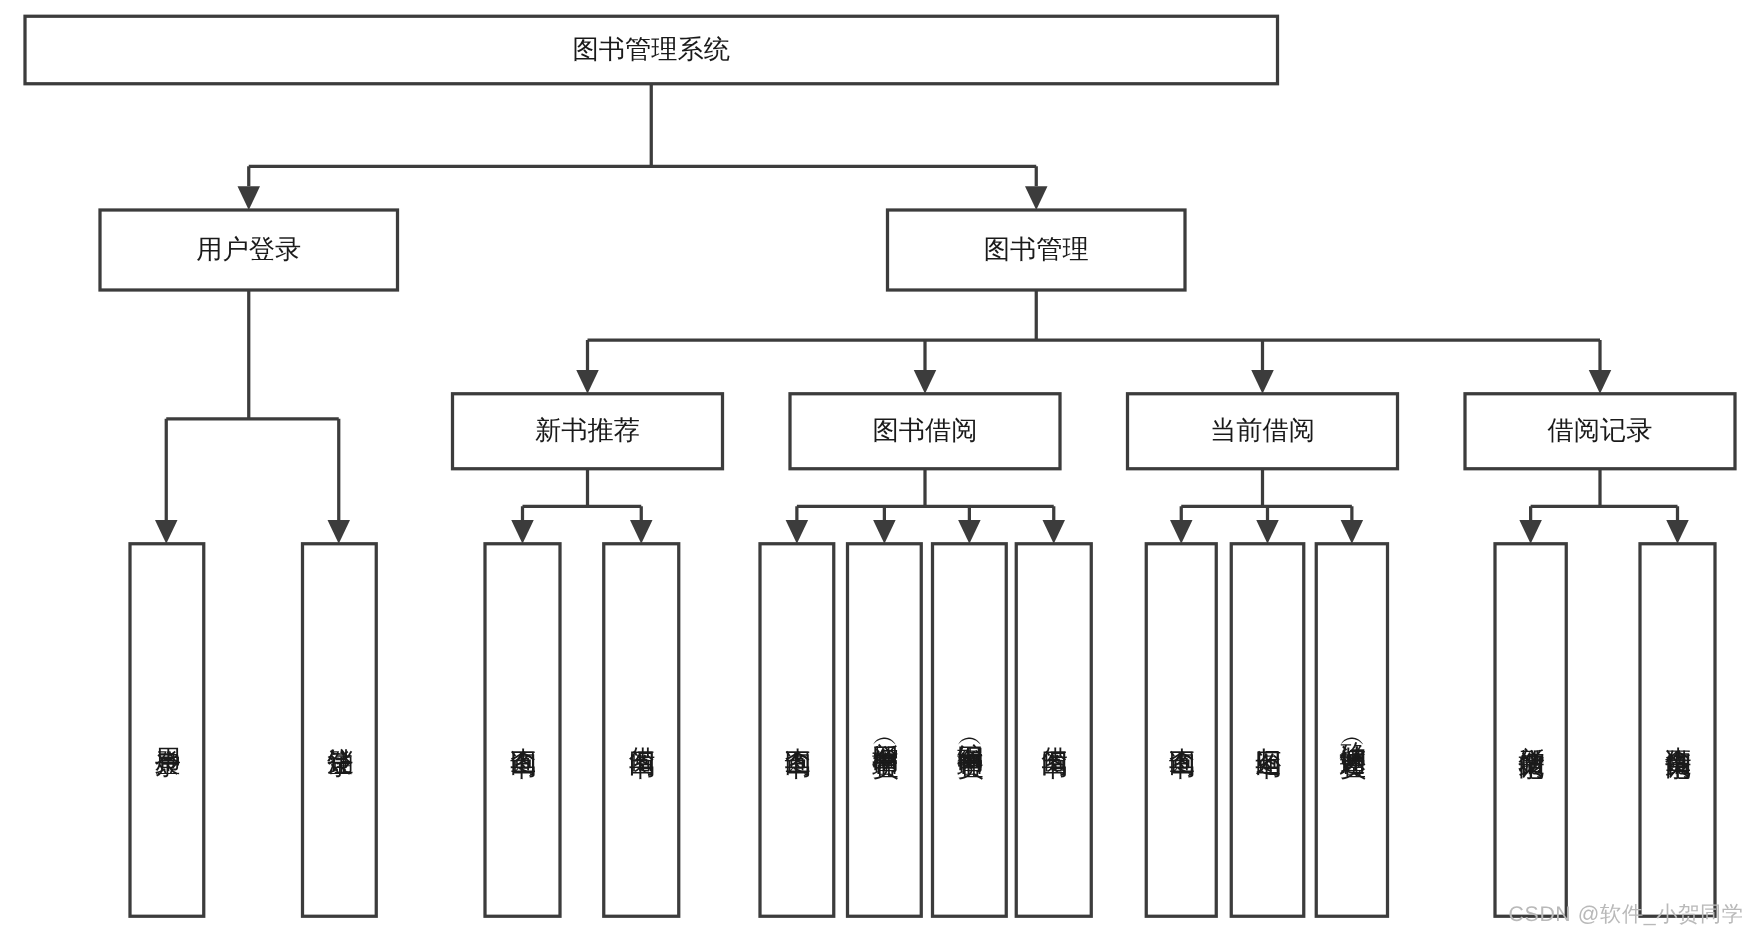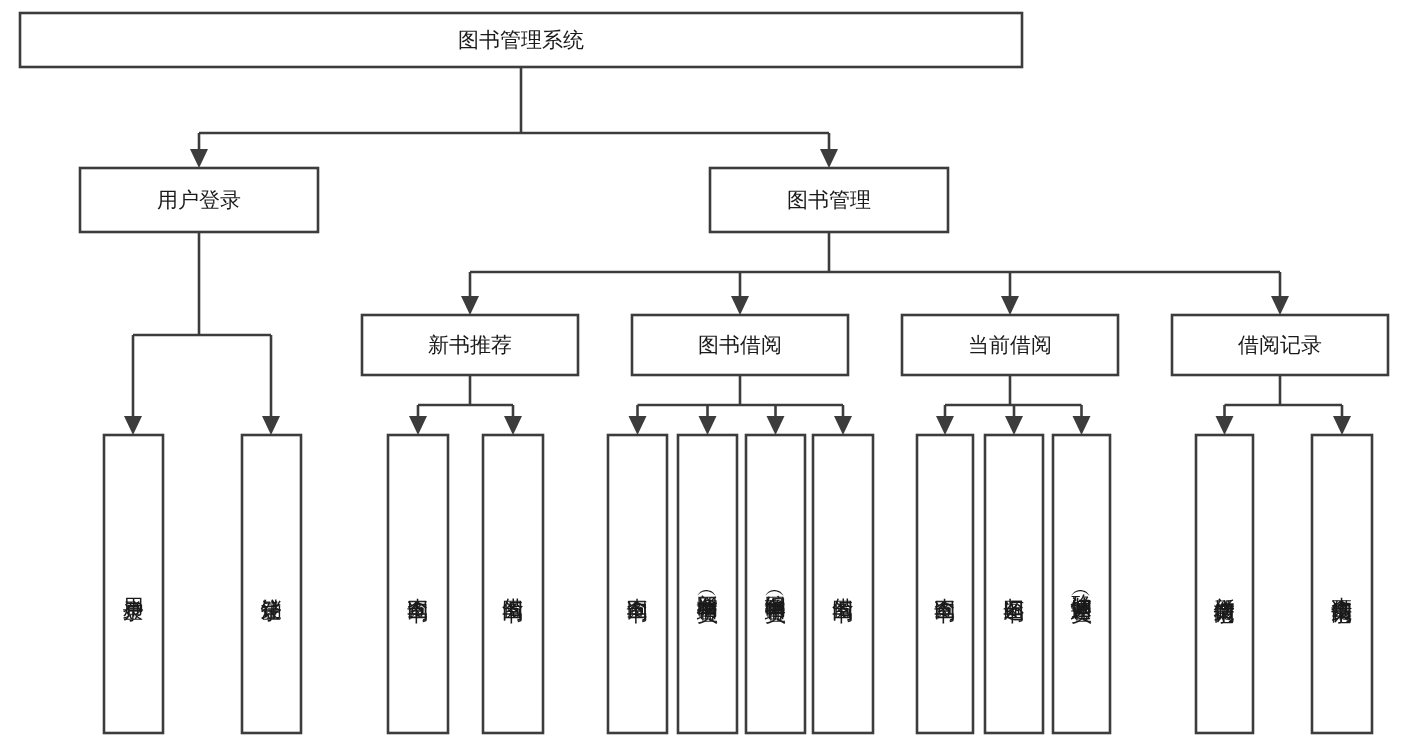--- a/index.html
+++ b/index.html
@@ -174,13 +174,14 @@
       <div class="node-label-v" style="left: 678px; top: 435px; width: 59px; height: 298px; display: flex; align-items: center; justify-content: center;">新增图书（管理员）</div>
       <div class="node-label-v" style="left: 746px; top: 435px; width: 59px; height: 298px; display: flex; align-items: center; justify-content: center;">编辑图书（管理员）</div>
       <div class="node-label-v" style="left: 813px; top: 435px; width: 60px; height: 298px; display: flex; align-items: center; justify-content: center;">借阅图书</div>
       <div class="node-label-v" style="left: 917px; top: 435px; width: 56px; height: 298px; display: flex; align-items: center; justify-content: center;">查询图书</div>
       <div class="node-label-v" style="left: 985px; top: 435px; width: 58px; height: 298px; display: flex; align-items: center; justify-content: center;">归还图书</div>
       <div class="node-label-v" style="left: 1053px; top: 435px; width: 57px; height: 298px; display: flex; align-items: center; justify-content: center;">确认归还（管理员）</div>
       <div class="node-label-v" style="left: 1196px; top: 435px; width: 57px; height: 298px; display: flex; align-items: center; justify-content: center;">新增借阅记录</div>
       <div class="node-label-v" style="left: 1312px; top: 435px; width: 60px; height: 298px; display: flex; align-items: center; justify-content: center;">查询借阅记录</div>
     </div>
 
+  <div class="watermark">CSDN @软件_小贺同学</div>
 </div>
 
 </body></html>

